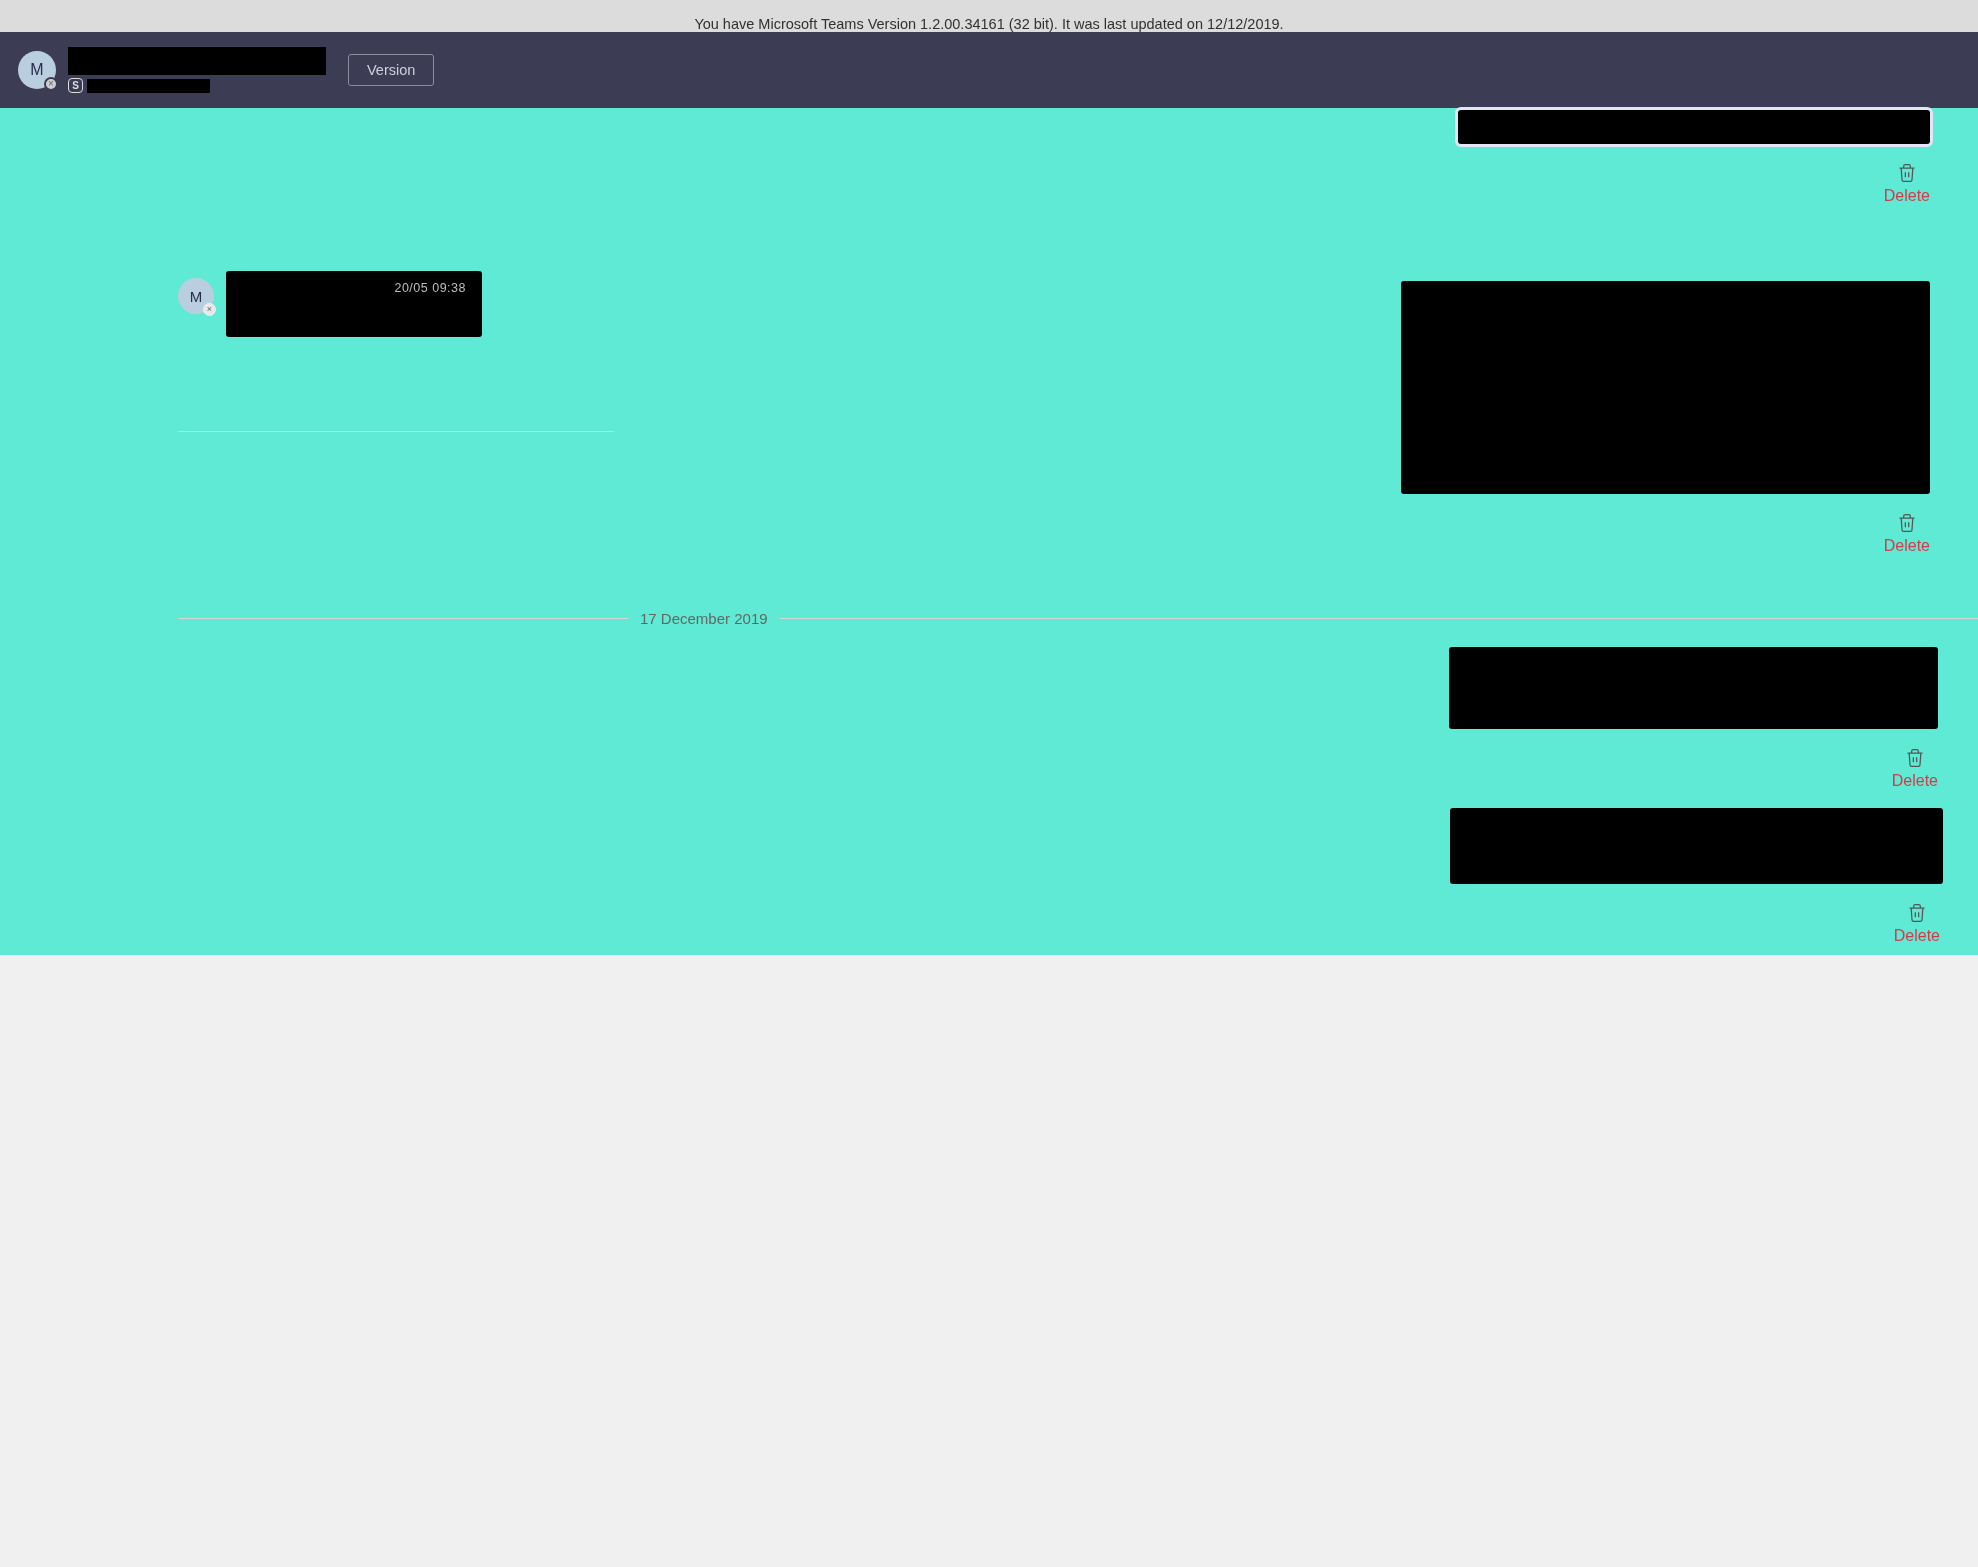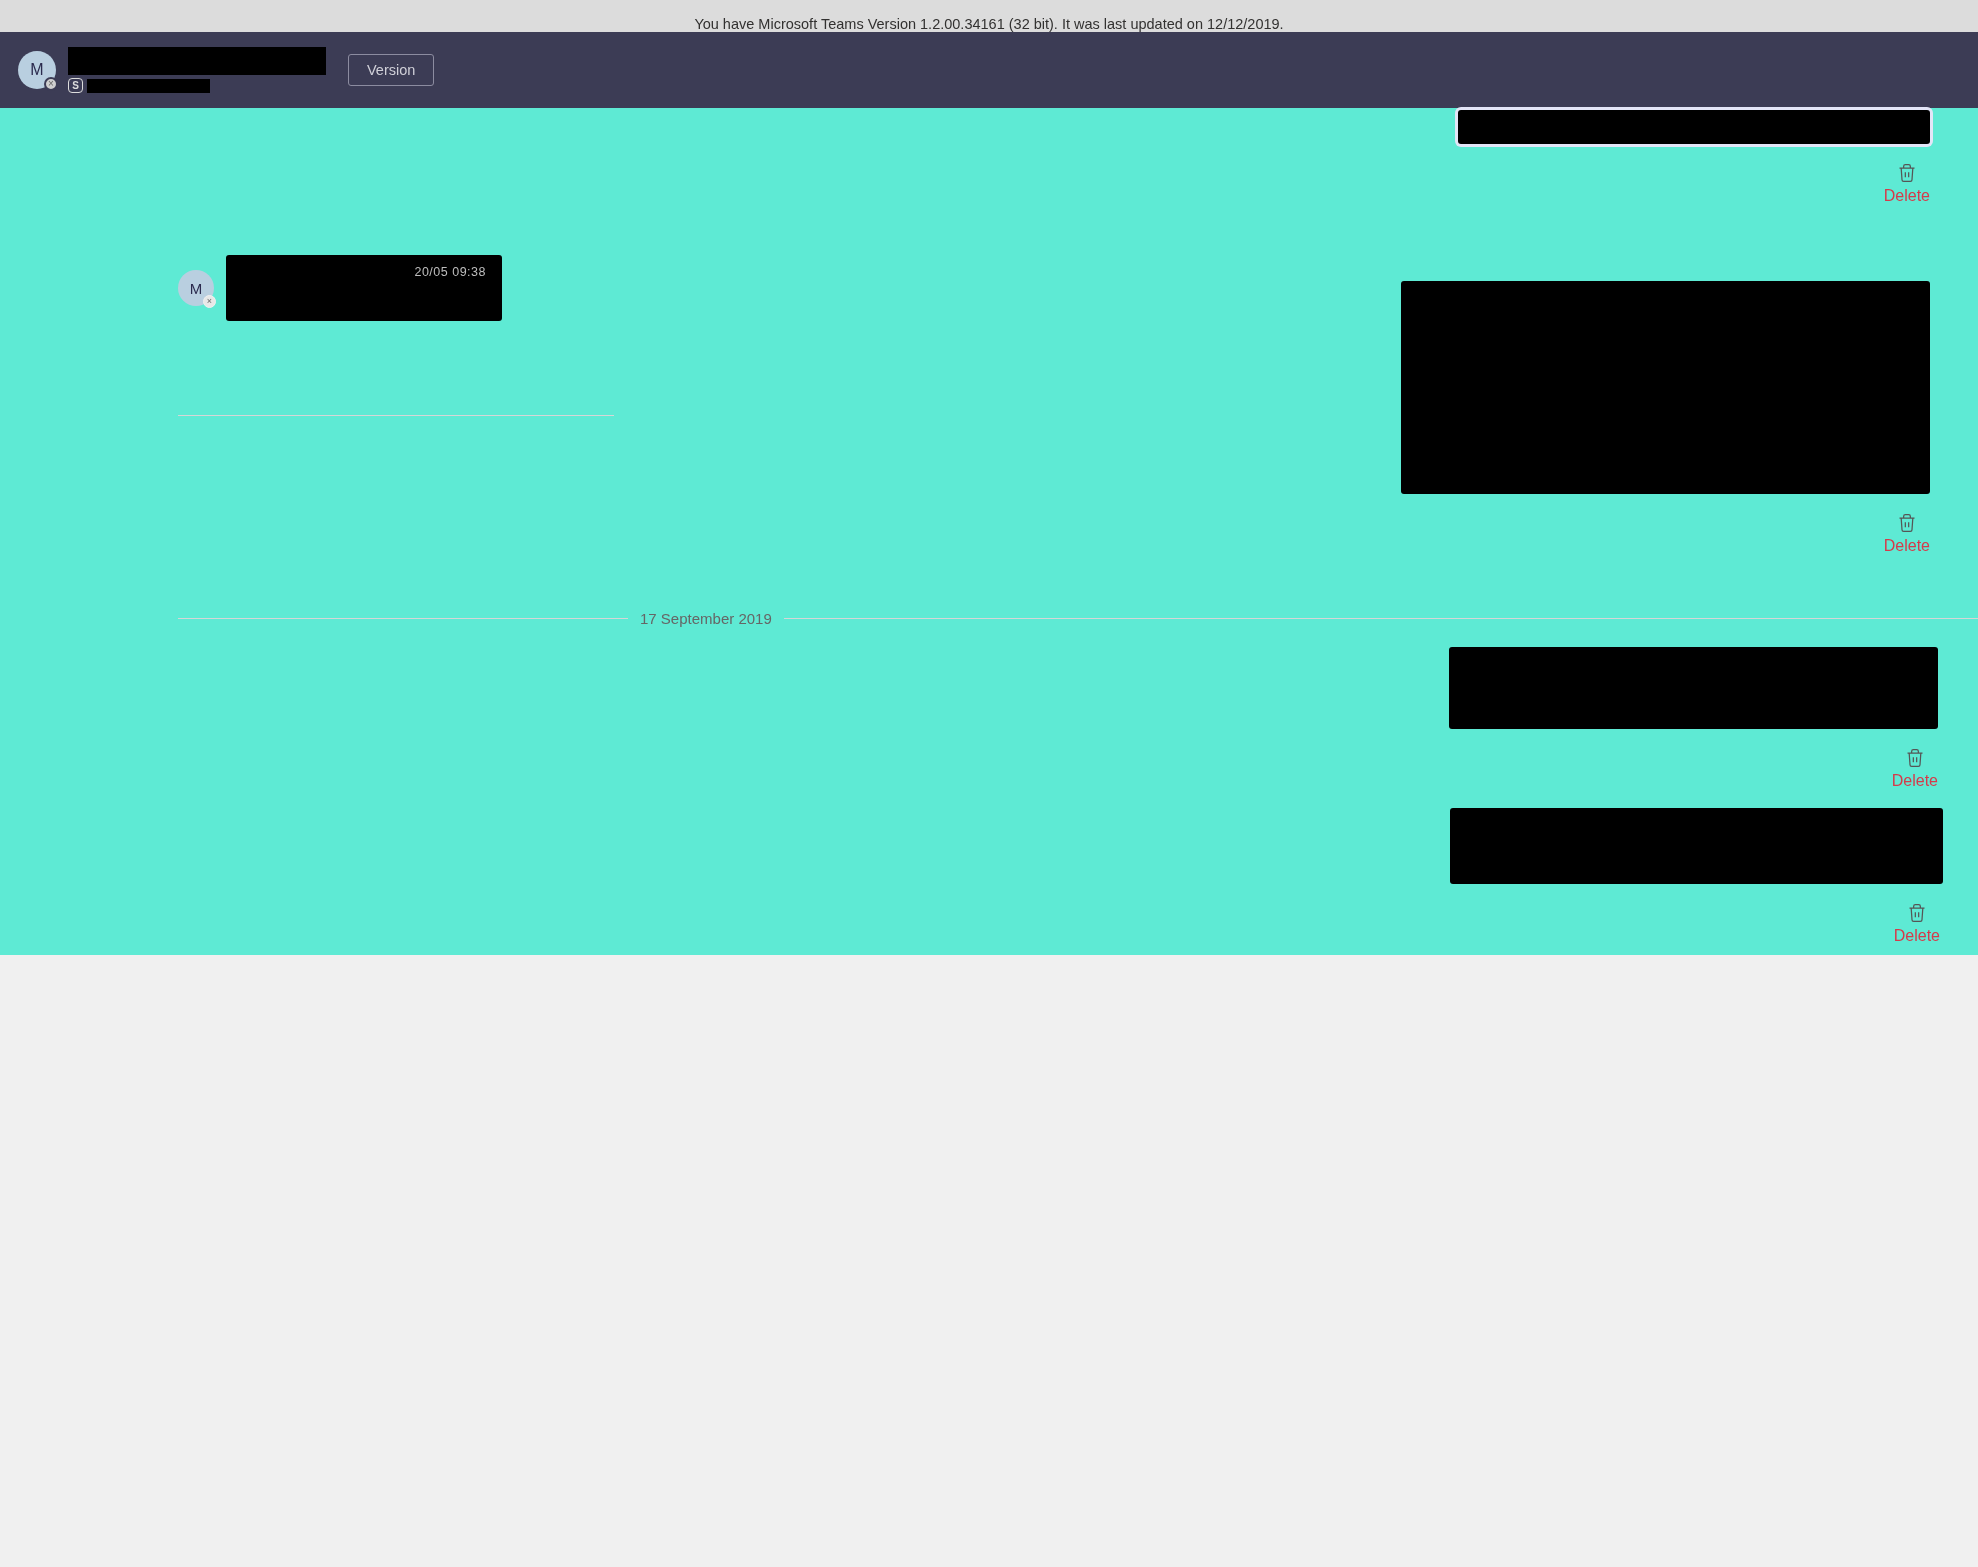--- a/index.html
+++ b/index.html
@@ -202,24 +202,25 @@
     .presence-small::after {
       content: "×";
       font-size: 9px;
       color: #666;
       line-height: 1;
     }
     
     .bubble-left {
       background: #000;
       border-radius: 3px;
-      width: 276px;
+      width: 256px;
       height: 66px;
       position: relative;
       color: #ccc;
+      margin-top: 16px;
     }
     
     .bubble-left-time {
       position: absolute;
       top: 10px;
       right: 16px;
       font-size: 12.5px;
       color: #bdbdbd;
       letter-spacing: 0.5px;
       font-family: 'Segoe UI', sans-serif;
@@ -380,21 +381,21 @@
     <div class="delete-block">
       <svg class="trash-icon" viewBox="0 0 24 24" fill="none" stroke="currentColor" stroke-width="1.5">
         <path d="M3 6h18M8 6V4a2 2 0 012-2h4a2 2 0 012 2v2M19 6l-1 14a2 2 0 01-2 2H8a2 2 0 01-2-2L5 6M10 11v6M14 11v6"></path>
       </svg>
       <span class="delete-text">Delete</span>
     </div>
   </div>
 
   <div class="date-divider">
     <div class="date-line-left"></div>
-    <span class="date-text">17 September 2019</span>
+    <span class="date-text">17 December 2019</span>
     <div class="date-line"></div>
   </div>
 
   <div class="msg-right-3">
     <div class="bubble-3"></div>
   </div>
 
   <div class="delete-right">
     <div class="delete-block delete-3">
       <svg class="trash-icon" viewBox="0 0 24 24" fill="none" stroke="currentColor" stroke-width="1.5">

